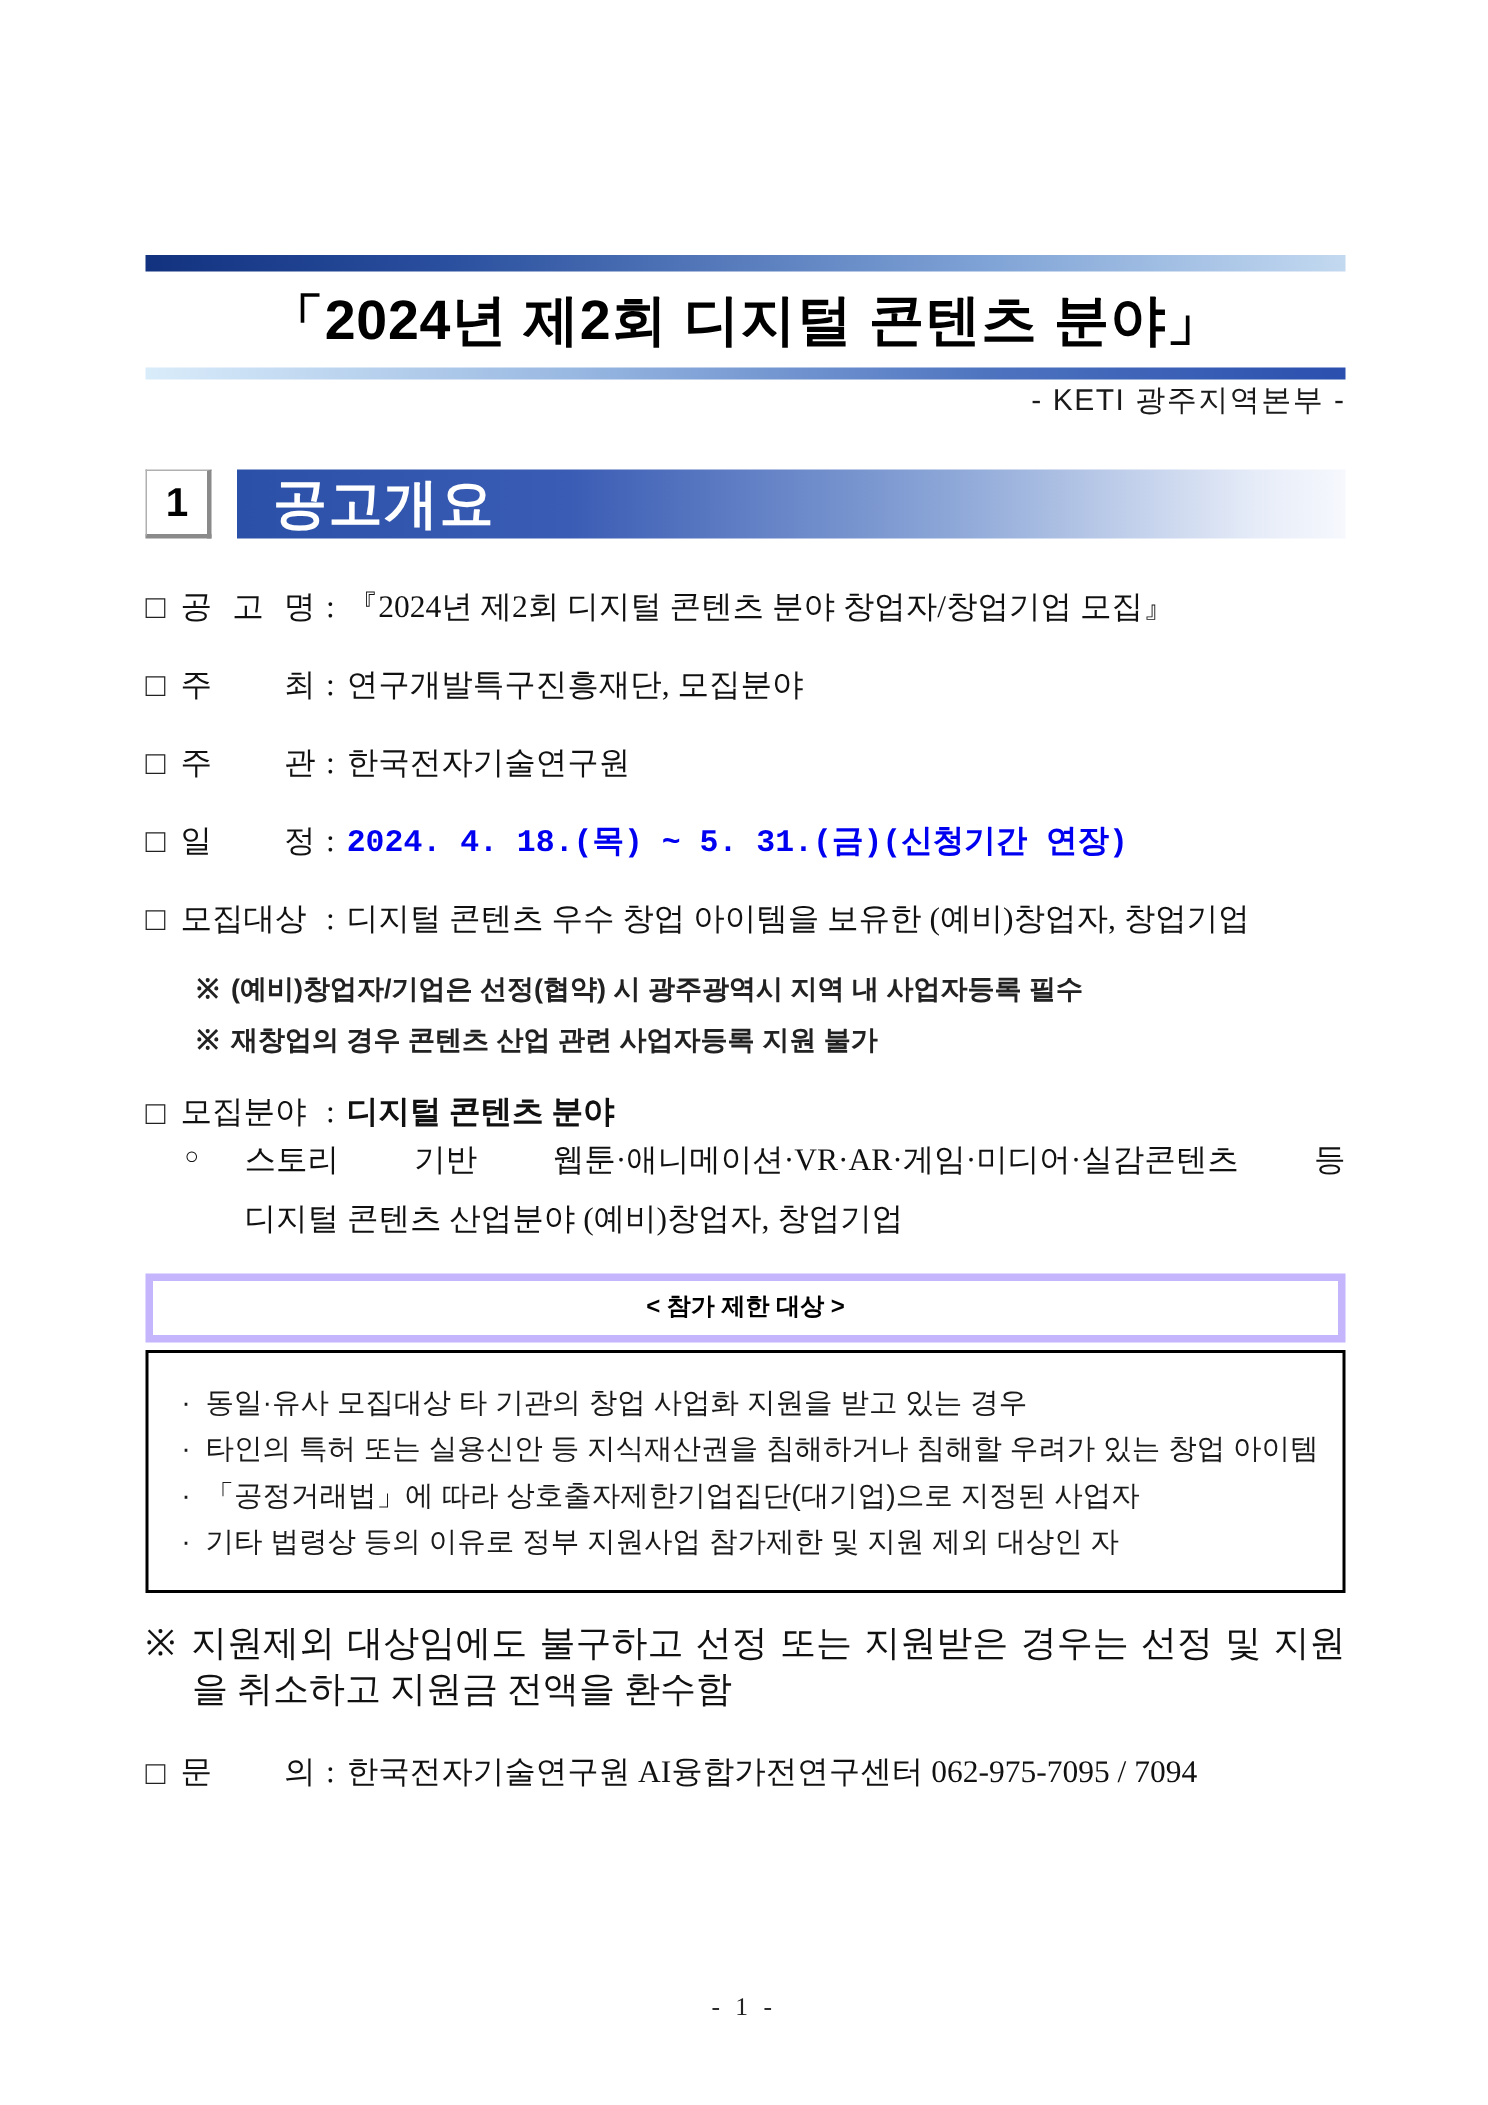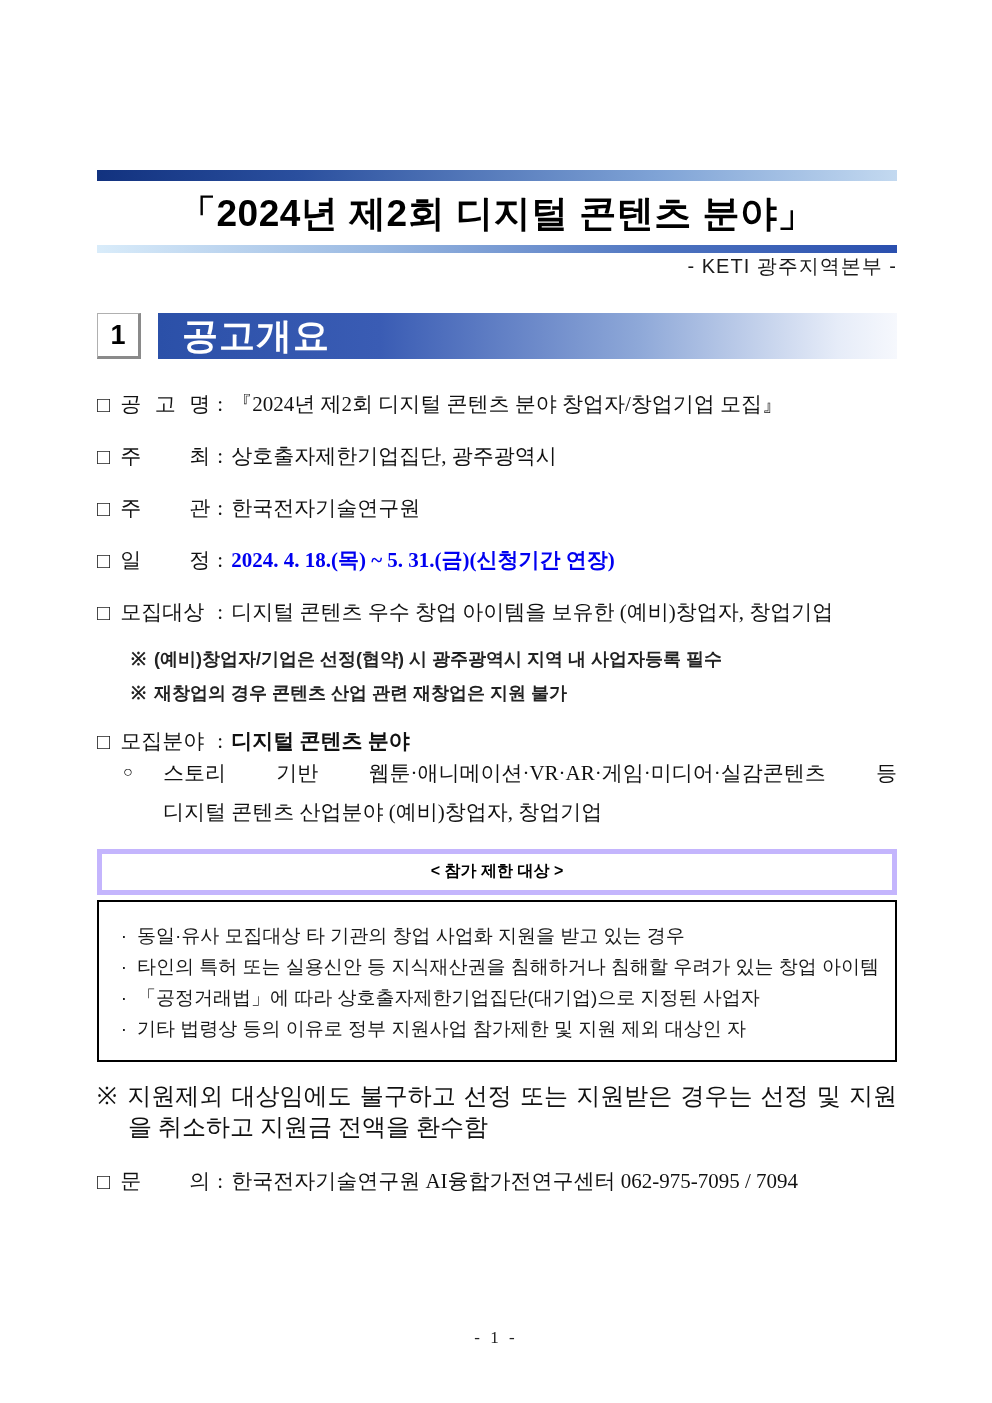--- a/index.html
+++ b/index.html
@@ -41,21 +41,21 @@
   }
 
   
   .items { margin-top:31px; }
   .item { font-size:21px; margin-bottom:24px; white-space:nowrap; color:#111; }
   .sq { display:inline-block; font-size:22px; margin-right:10px; color:#222;
         transform:translateY(1px); }
   .label { display:inline-block; width:90px; vertical-align:bottom;
            text-align:justify; text-align-last:justify; white-space:normal; }
   .colon { margin:0 8px 0 7px; }
-  .blue { color:#0000f0; font-weight:bold; }
+  .blue { color:#0000f0; font-weight:bold;font-family:Liberation Mono, monospace; }
   .bold { font-weight:bold; }
 
   
   .target-notes { margin:-4px 0 22px 34px; font-family:"Liberation Sans", sans-serif;
     font-size:18px; font-weight:600; color:#222; }
   .target-note { margin-bottom:9px; white-space:nowrap; }
   .ref-mark { margin-right:8px; }
 
   
   .field-sub { display:flex; margin:4px 0 0 26px; font-size:21px; color:#111; }
@@ -114,42 +114,42 @@
       </div>
     </div>
 
     <div class="items">
 
       <div class="item">
         <span class="sq">□</span><span class="label">공 고 명</span><span class="colon">:</span><span class="value">『2024년 제2회 디지털 콘텐츠 분야 창업자/창업기업 모집』</span>
       </div>
 
       <div class="item">
-        <span class="sq">□</span><span class="label">주 최</span><span class="colon">:</span><span class="value">상호출자제한기업집단, 광주광역시</span>
+        <span class="sq">□</span><span class="label">주 최</span><span class="colon">:</span><span class="value">연구개발특구진흥재단, 모집분야</span>
       </div>
 
       <div class="item">
         <span class="sq">□</span><span class="label">주 관</span><span class="colon">:</span><span class="value">한국전자기술연구원</span>
       </div>
 
       <div class="item">
         <span class="sq">□</span><span class="label">일 정</span><span class="colon">:</span><span class="value blue">2024. 4. 18.(목) ~ 5. 31.(금)(신청기간 연장)</span>
       </div>
 
 
       <div class="item">
         <span class="sq">□</span><span class="label">모집대상</span><span class="colon">:</span><span class="value">디지털 콘텐츠 우수 창업 아이템을 보유한 (예비)창업자, 창업기업</span>
       </div>
 
       <div class="target-notes">
         <div class="target-note">
           <span class="ref-mark">※</span><span>(예비)창업자/기업은 선정(협약) 시 광주광역시 지역 내 사업자등록 필수</span>
         </div>
         <div class="target-note">
-          <span class="ref-mark">※</span><span>재창업의 경우 콘텐츠 산업 관련 재창업은 지원 불가</span>
+          <span class="ref-mark">※</span><span>재창업의 경우 콘텐츠 산업 관련 사업자등록 지원 불가</span>
         </div>
       </div>
 
       <div class="item" style="margin-bottom:0;">
         <span class="sq">□</span><span class="label">모집분야</span><span class="colon">:</span><span class="value bold">디지털 콘텐츠 분야</span>
       </div>
 
       <div class="field-sub">
         <span class="sub-marker">○</span>
         <div class="sub-text">

